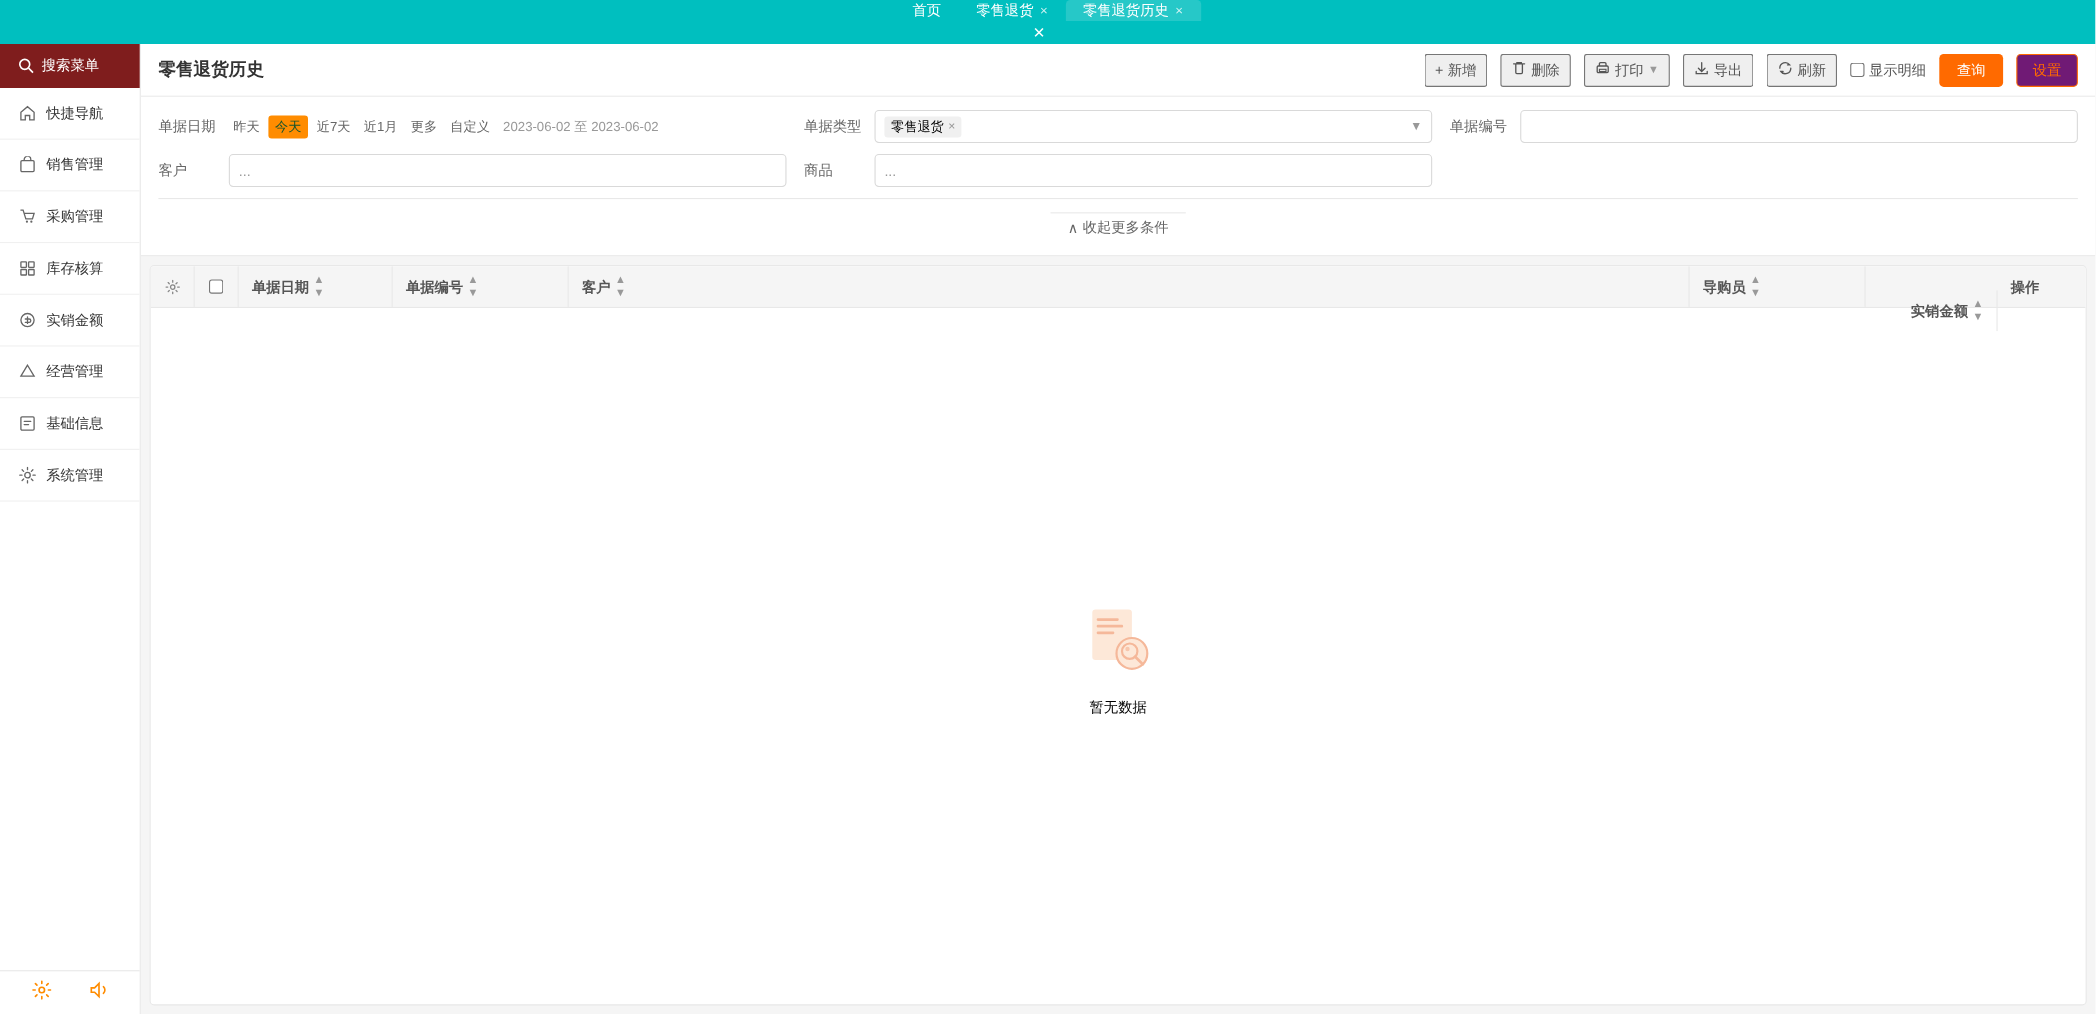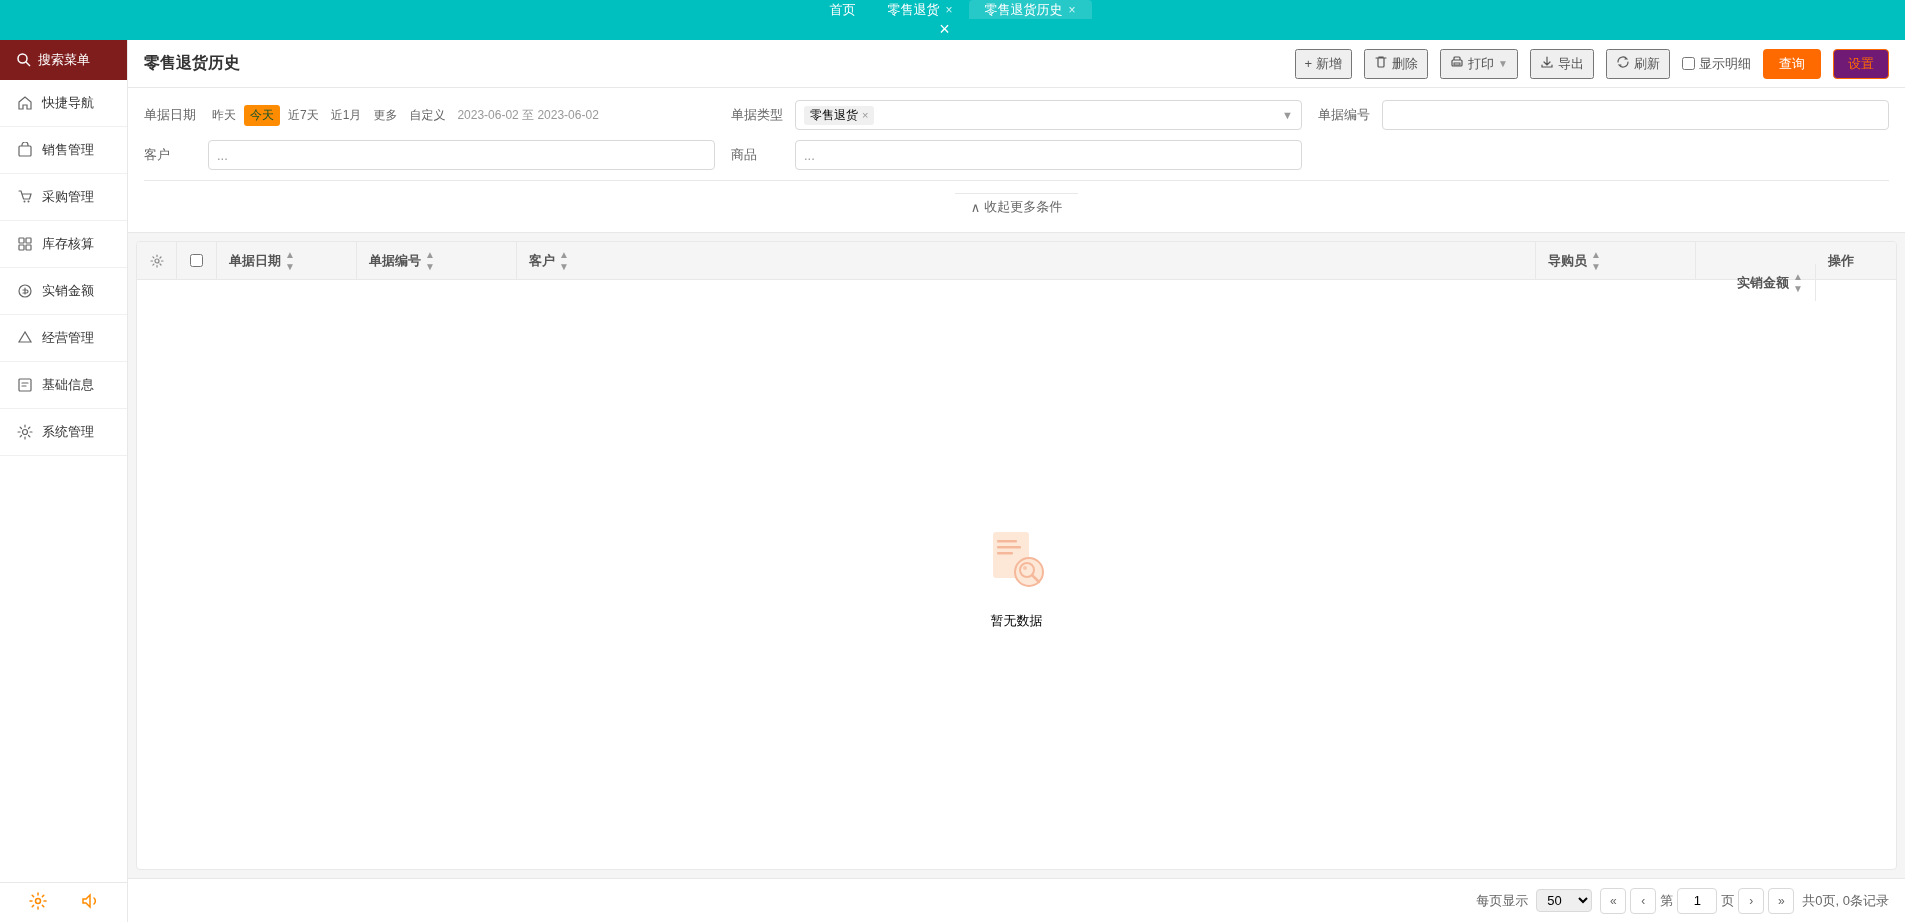--- a/index.html
+++ b/index.html
@@ -696,33 +696,15 @@
           <rect x="20" y="32" width="16" height="2.5" rx="1" fill="#f5b89a"></rect>
           <circle cx="52" cy="52" r="14" fill="#fde8d8" stroke="#f5b89a" stroke-width="2"></circle>
           <circle cx="50" cy="50" r="7" stroke="#f5b89a" stroke-width="2" fill="none"></circle>
           <line x1="55" y1="55" x2="62" y2="62" stroke="#f5b89a" stroke-width="2.5" stroke-linecap="round"></line>
           <circle cx="48" cy="48" r="2" fill="#f5b89a" opacity="0.7"></circle>
         </svg>
         <span class="empty-text">暂无数据</span>
       </div>
     </div>
 
-    <div class="pagination">
-      <span class="pagination-label">每页显示</span>
-      <select class="pagination-select">
-        <option>50</option>
-        <option>20</option>
-        <option>100</option>
-      </select>
-      <div class="page-nav">
-        <button class="page-nav-btn">«</button>
-        <button class="page-nav-btn">‹</button>
-        <span class="page-info">第</span>
-        <input class="page-input" type="text" value="1" style="">
-        <span class="page-info">页</span>
-        <button class="page-nav-btn">›</button>
-        <button class="page-nav-btn">»</button>
-      </div>
-      <span class="total-info">共0页, 0条记录</span>
-    </div>
 
   </div>
 </div>
 
 </body></html>

